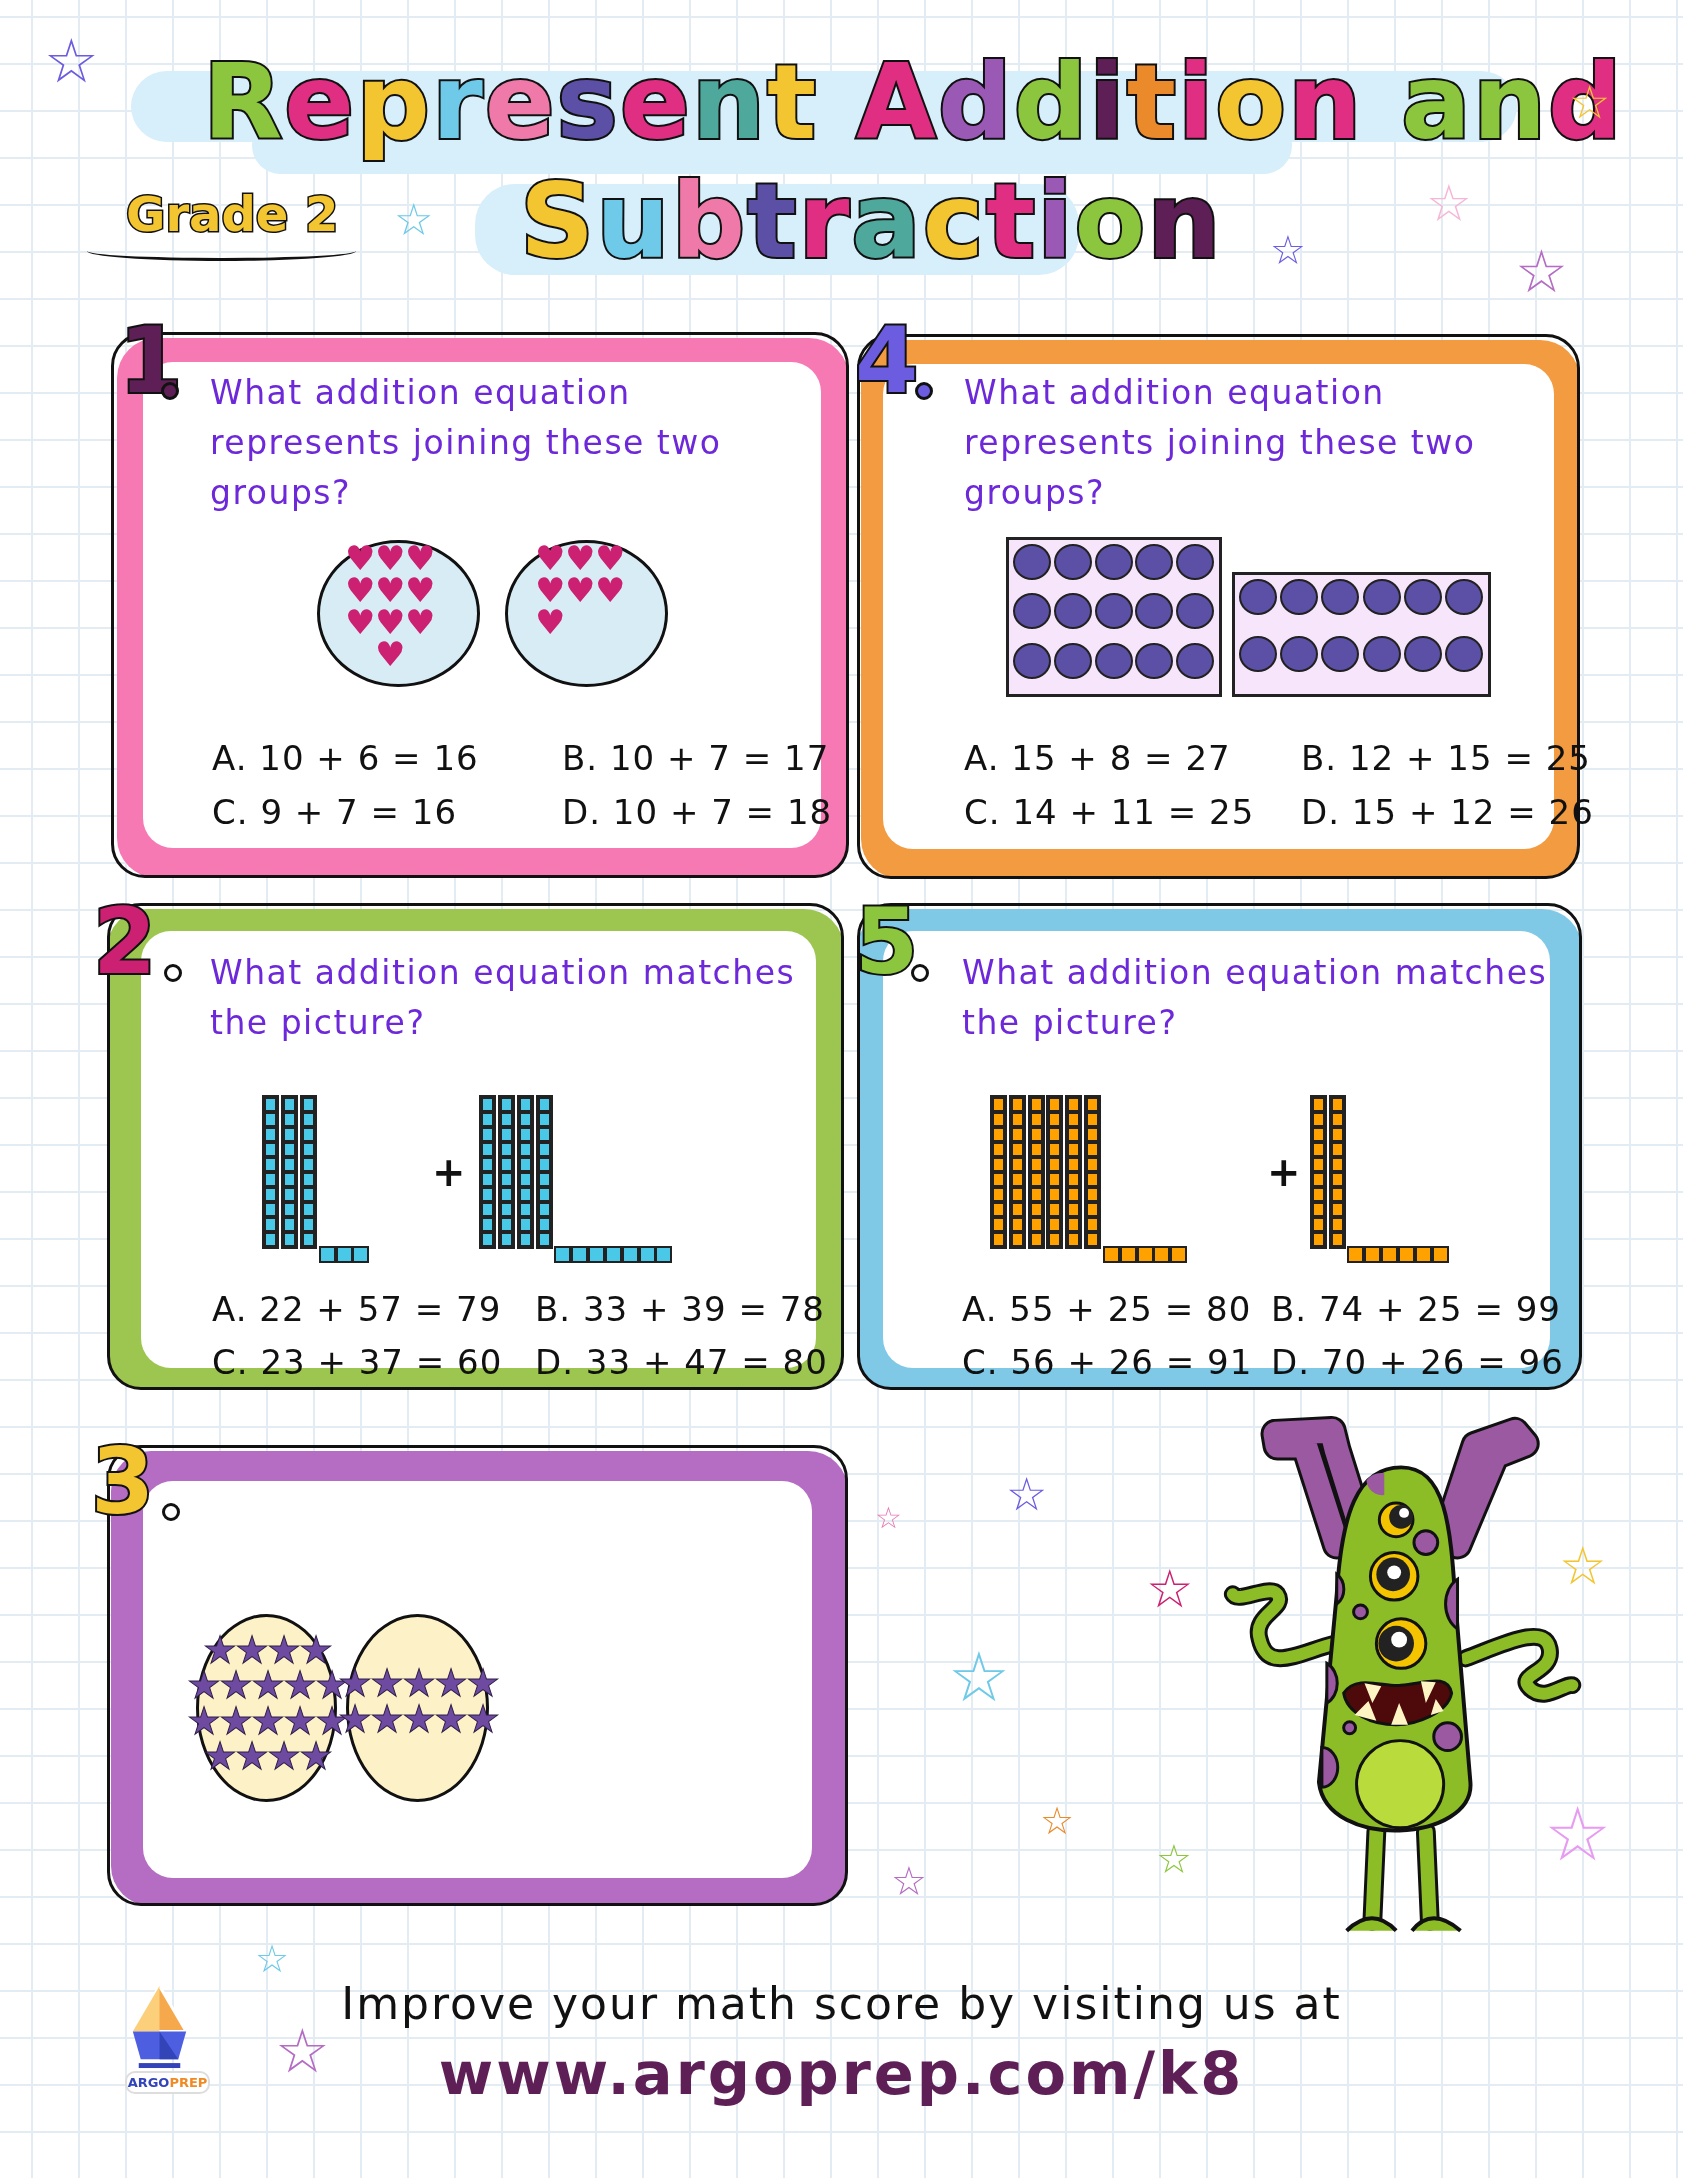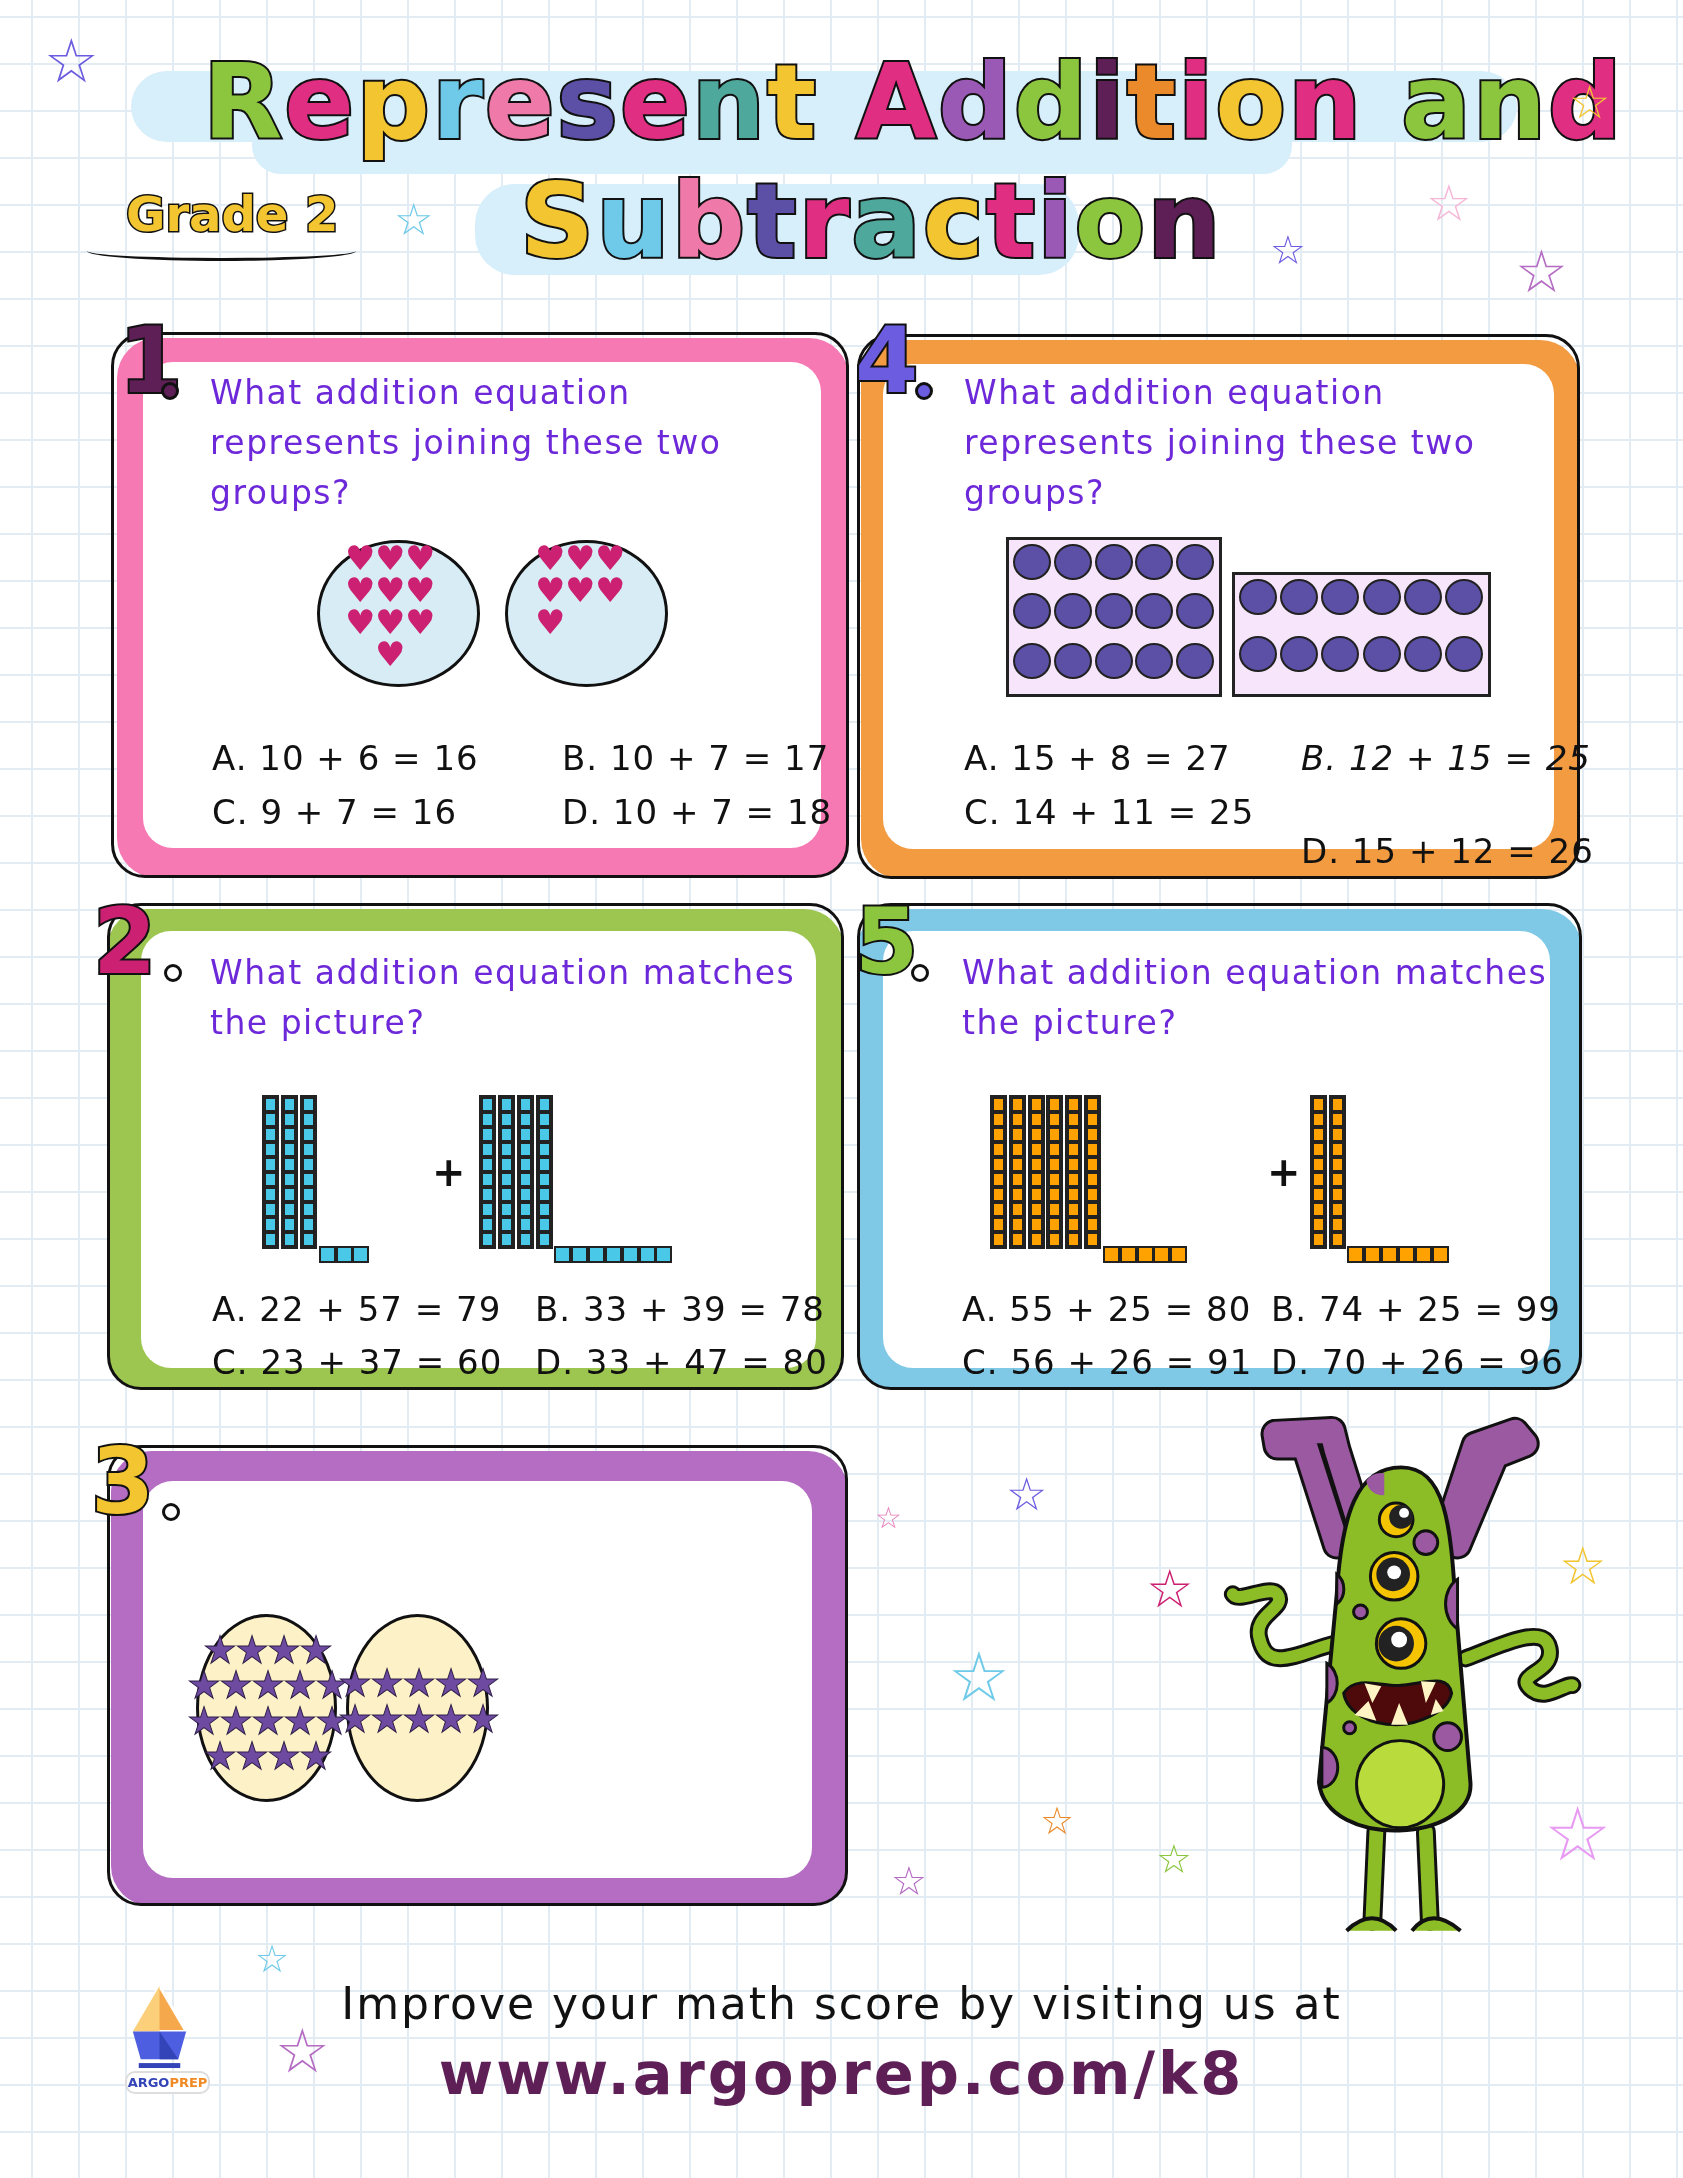--- a/index.html
+++ b/index.html
@@ -188,23 +188,23 @@
     <div class="counter" style="background: rgb(91, 79, 166);"></div>
     <div class="counter" style="background: rgb(91, 79, 166);"></div>
     <div class="counter" style="background: rgb(91, 79, 166);"></div>
     <div class="counter" style="background: rgb(91, 79, 166);"></div>
     <div class="counter" style="background: rgb(91, 79, 166);"></div>
     <div class="counter" style="background: rgb(91, 79, 166);"></div>
     <div class="counter" style="background: rgb(91, 79, 166);"></div>
     <div class="counter" style="background: rgb(91, 79, 166);"></div>
   </div>
 <div class="opt" style="left:964px;top:738px;"><span>A.</span> <span>15 + 8 = 27</span></div>
-<div class="opt" style="left:1301px;top:738px;font-style:italic;"><span>B.</span> <span>12 + 15 = 25</span></div>
+<div class="opt" style="left:1301px;top:738px;"><span>B.</span> <span>12 + 15 = 25</span></div>
 <div class="opt" style="left:964px;top:792px;"><span>C.</span> <span>14 + 11 = 25</span></div>
-<div class="opt" style="left:1301px;top:792px;margin-top:39px;"><span>D.</span> <span>15 + 12 = 26</span></div>
+<div class="opt" style="left:1301px;top:792px;"><span>D.</span> <span>15 + 12 = 26</span></div>
 
 <div class="card" style="left:107px;top:903px;width:737px;height:487px;">
   <div class="fill" style="left:0;top:6px;right:0;bottom:0;background:#9dc650;"></div>
   <div class="inner" style="left:34px;top:28px;right:28px;bottom:22px;"></div>
   <div class="frame"></div>
 </div>
 <div class="badge" style="left:93px;top:896px;color:#cc2172;">2</div>
 <div class="dot" style="left:164px;top:964px;background:#fff;"></div>
 <div class="q" style="left:210px;top:948px;">
   <div>What addition equation matches</div>

